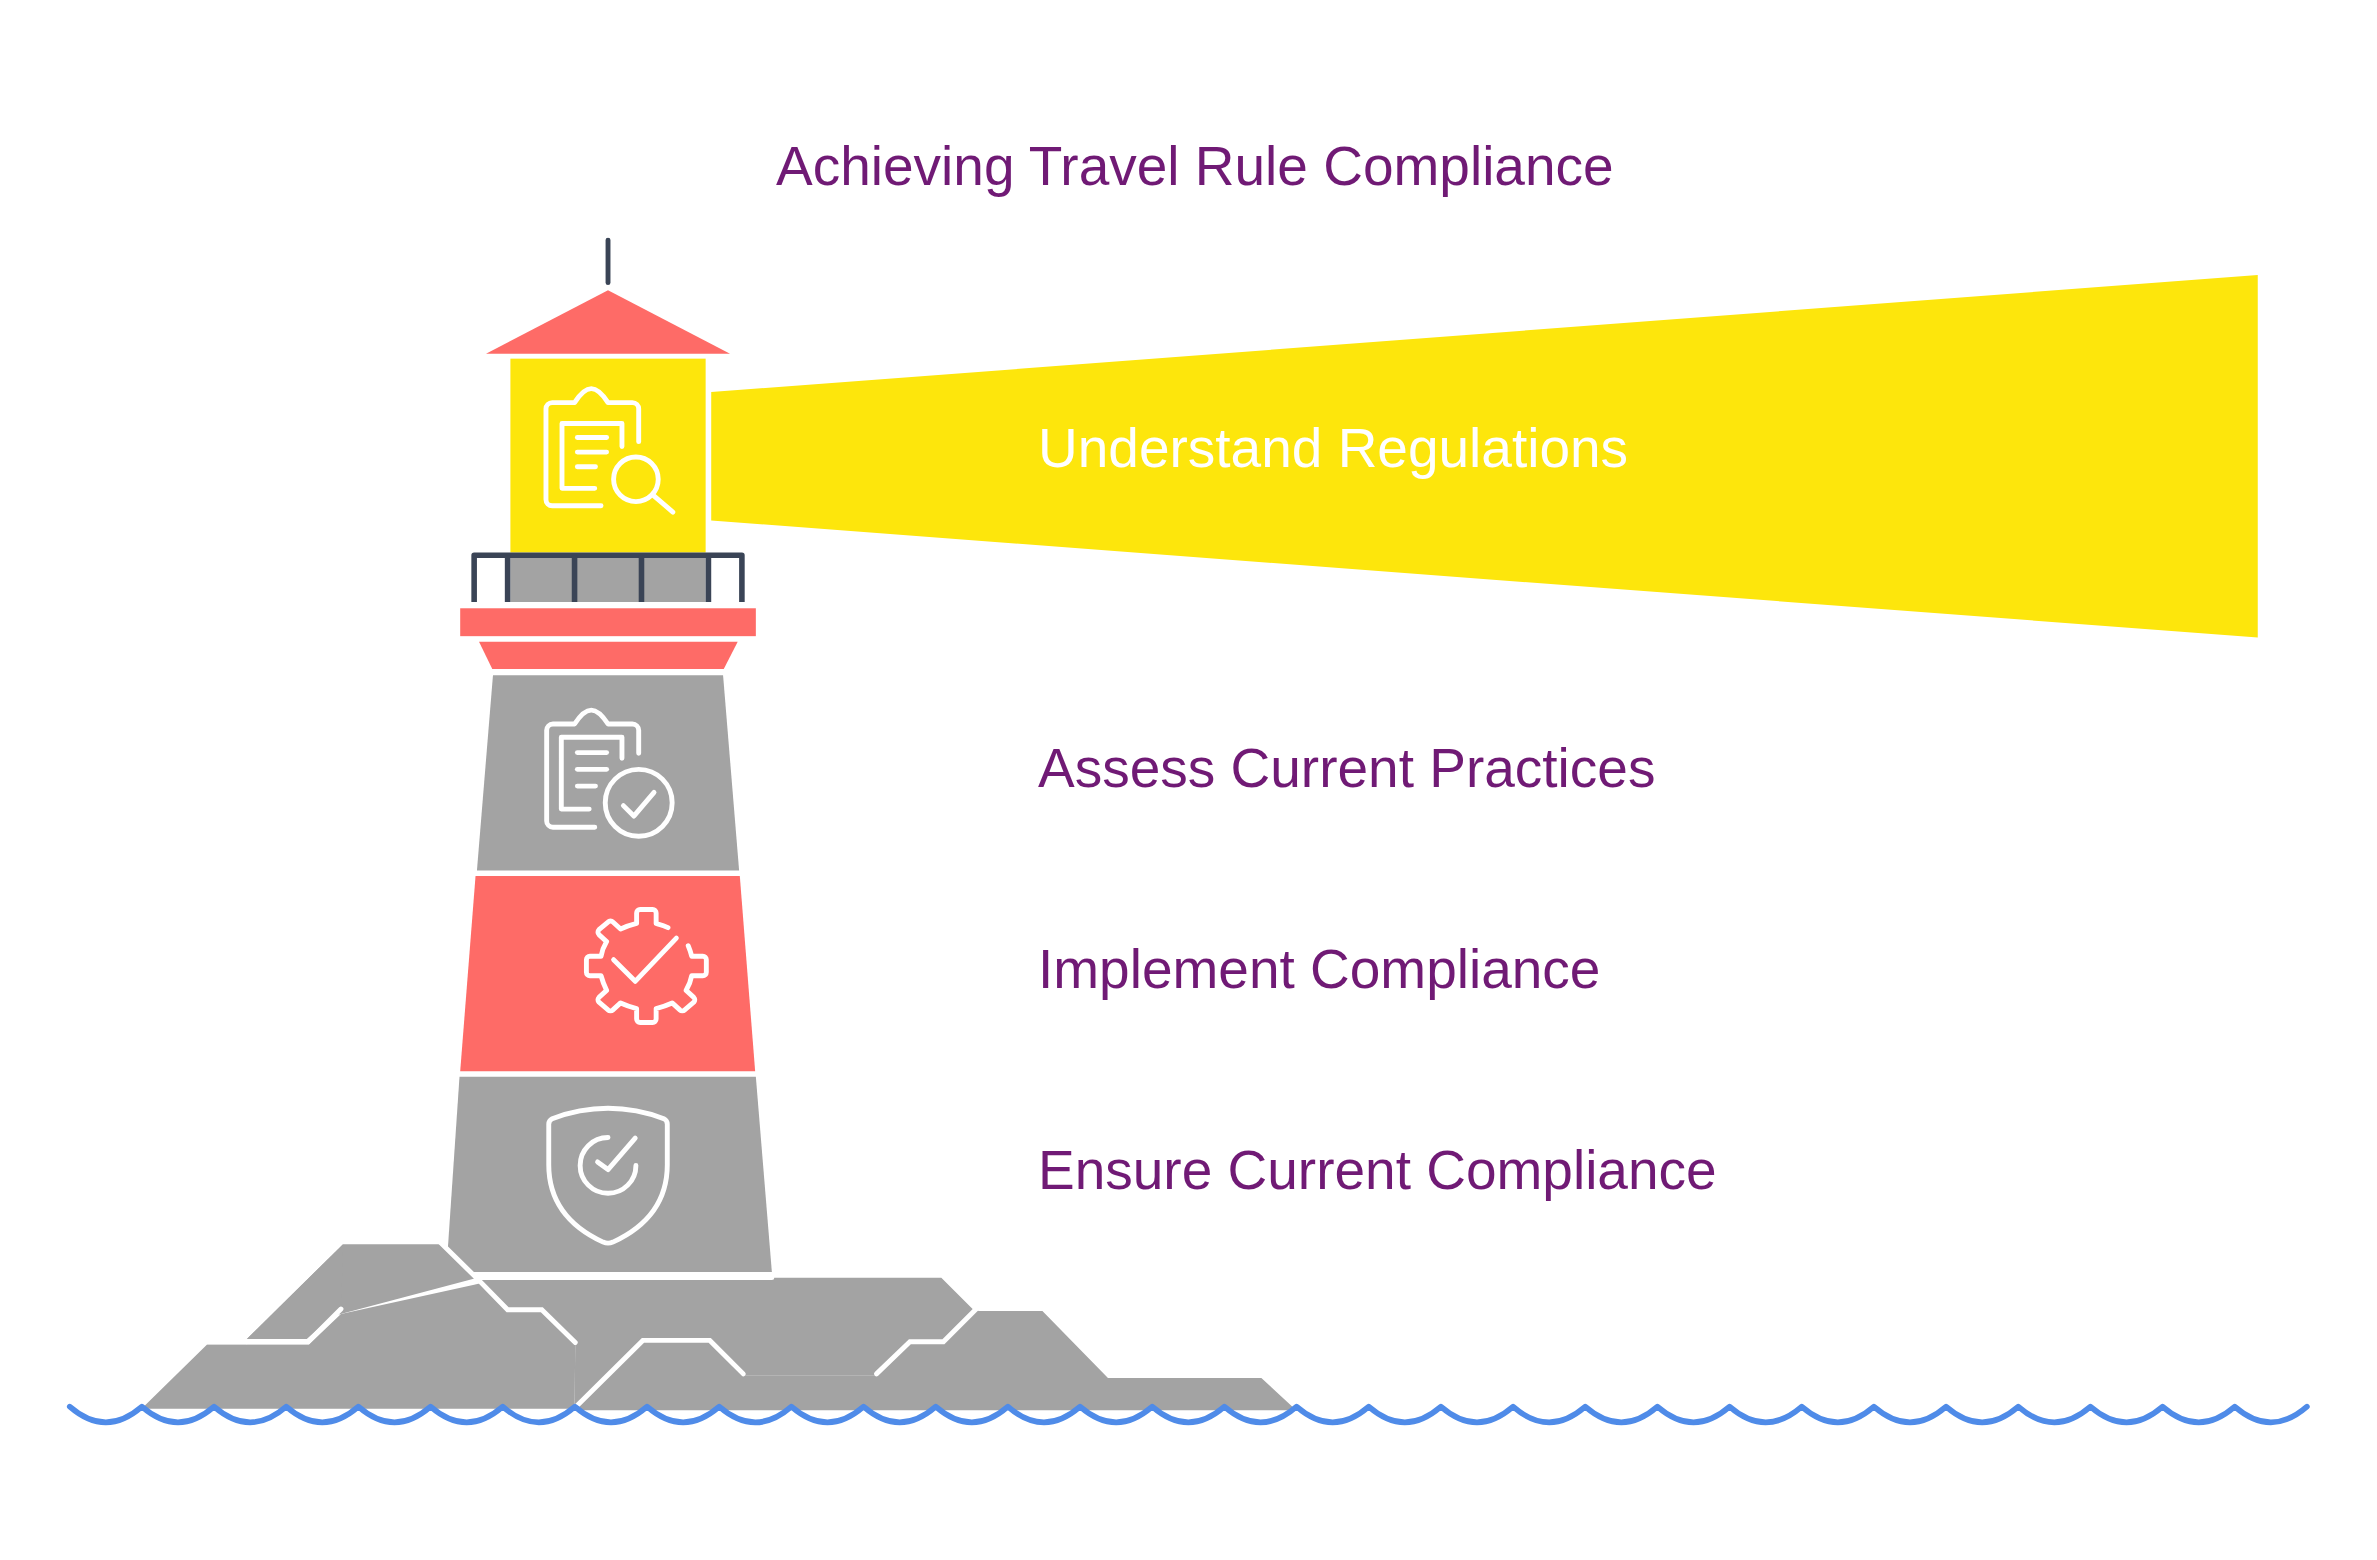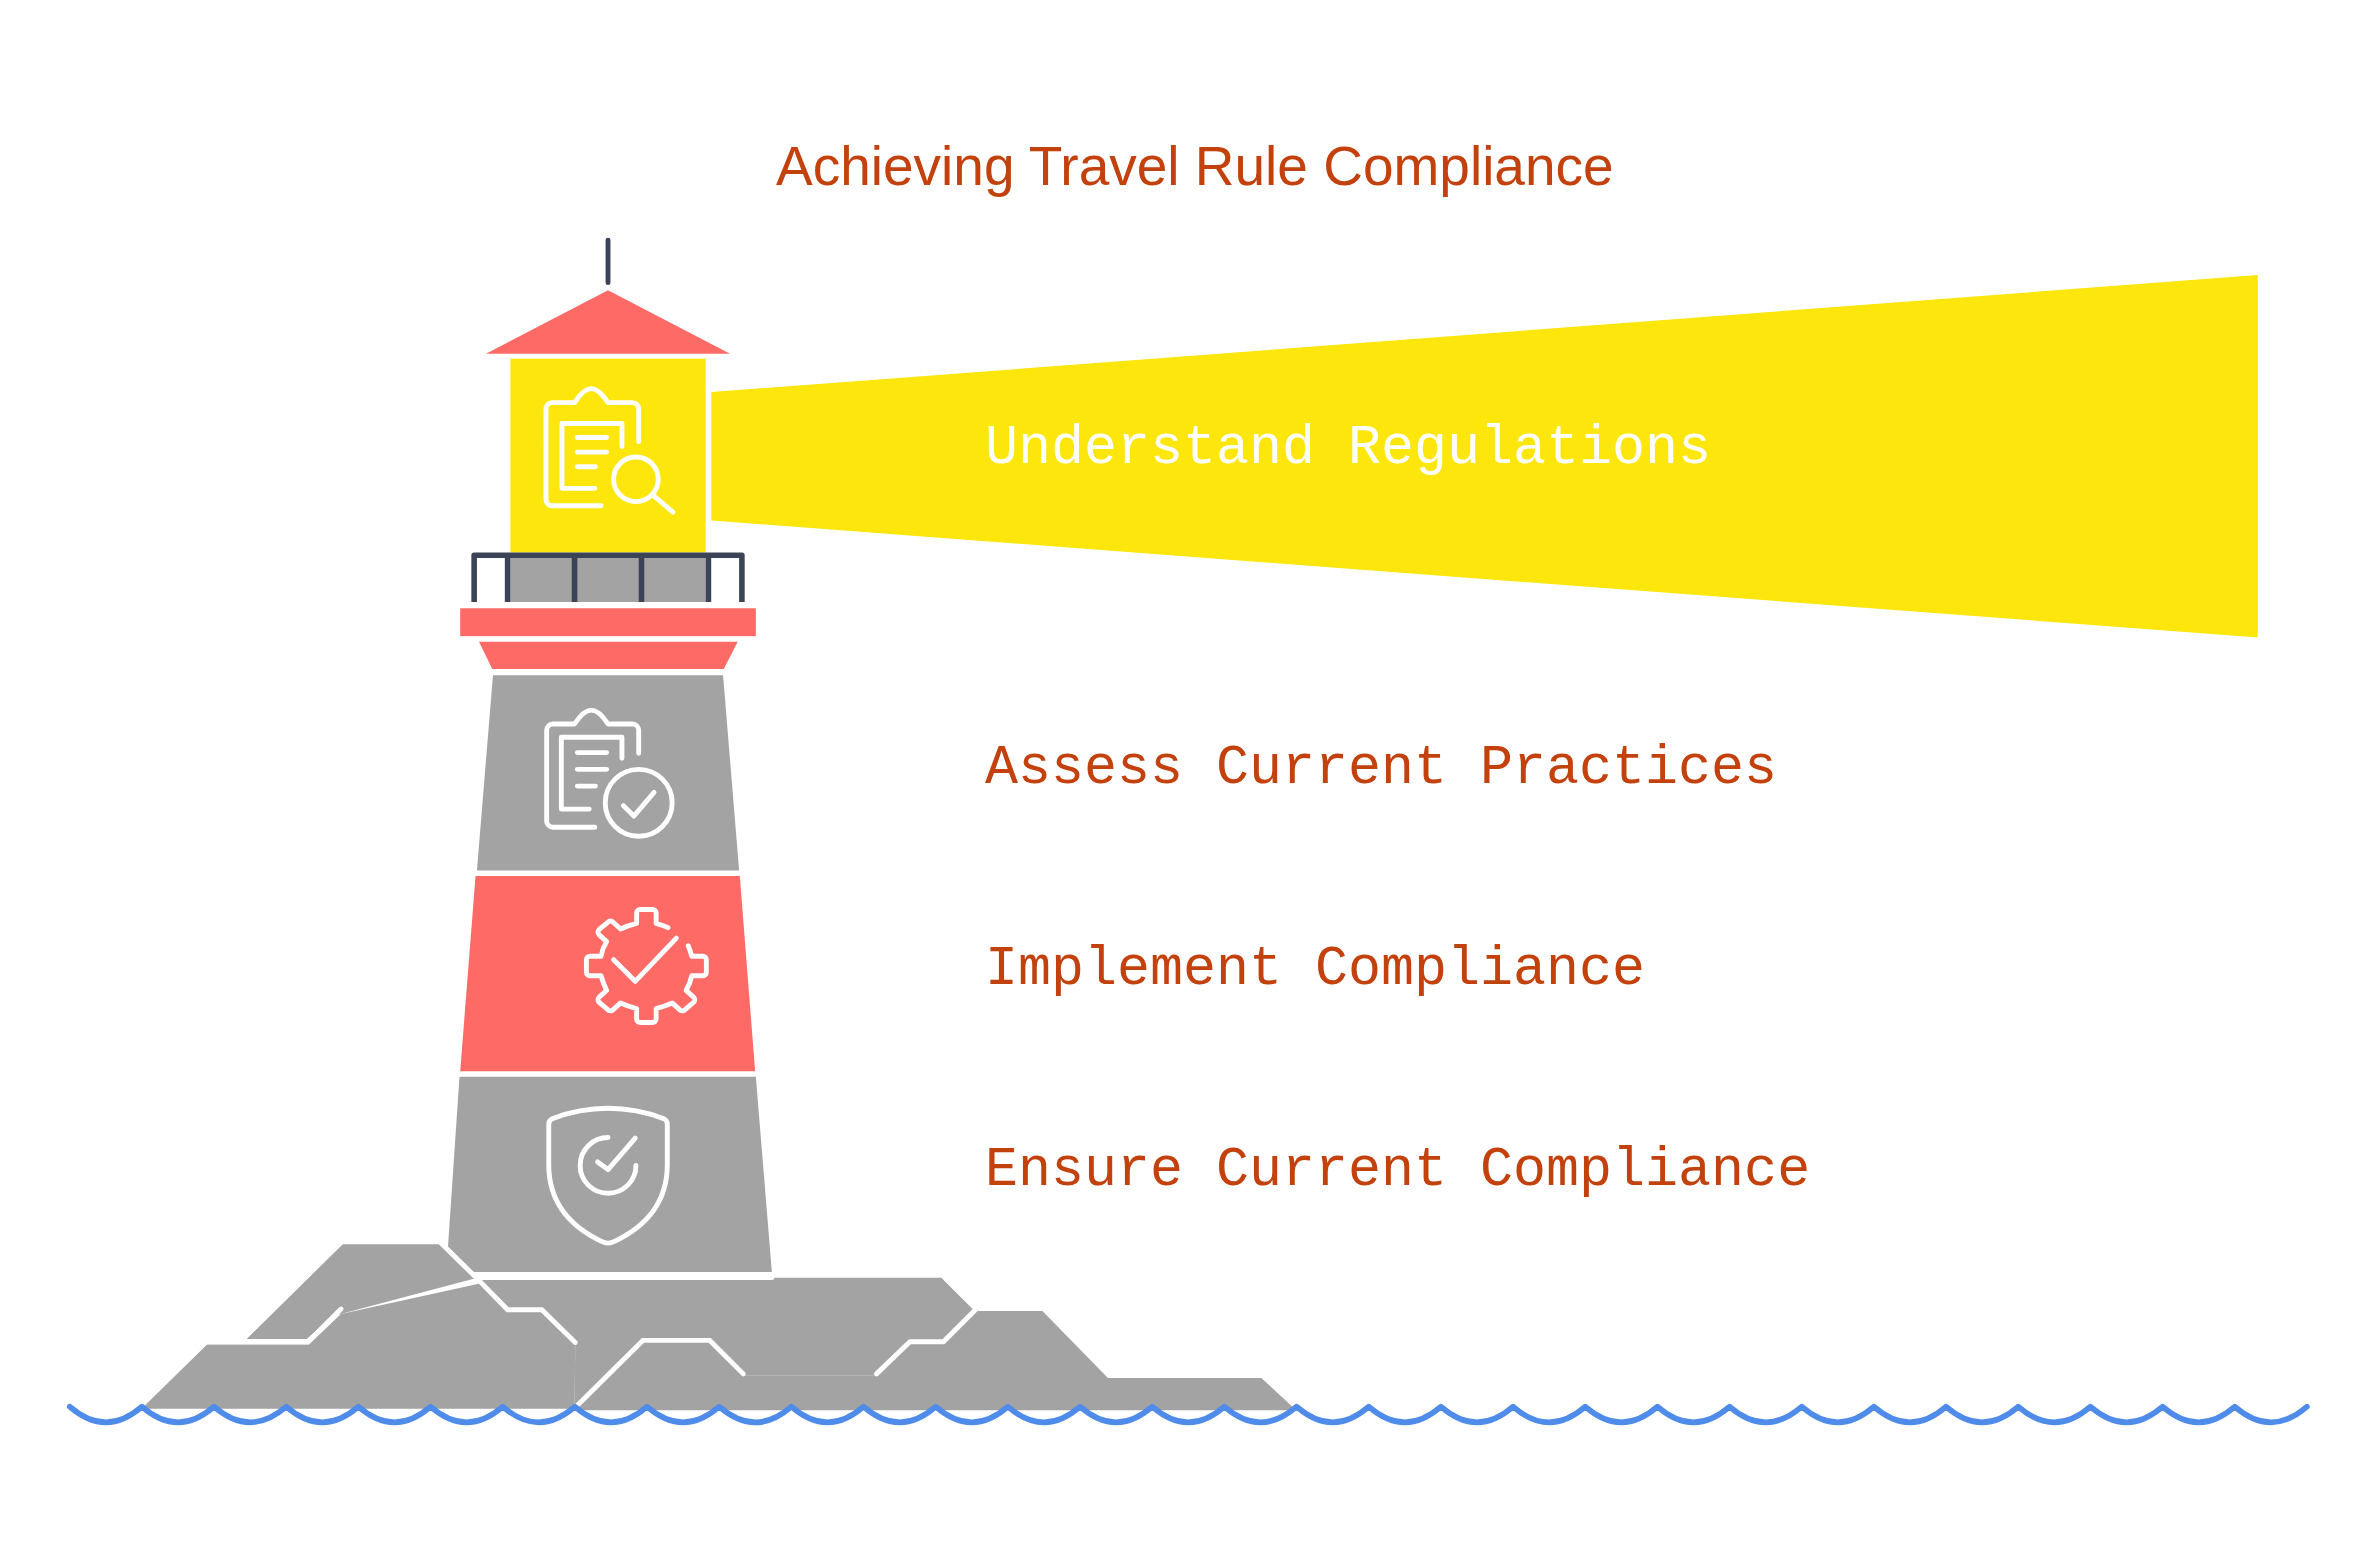--- a/index.html
+++ b/index.html
@@ -1,20 +1,20 @@
 <!DOCTYPE html>
 <html style="font-size:11px"><head>
 <meta charset="utf-8">
 <style>
   html, body { margin: 0; padding: 0; background: #ffffff; }
   body { width: 2377px; height: 1561px; position: relative; overflow: hidden; font-family: "Liberation Sans", sans-serif; }
   #art { position: absolute; left: 0; top: 0; }
-  .label { position: absolute; font-family: "Liberation Sans", sans-serif; font-size: 55px; line-height: 1; white-space: nowrap; color: #c2410c; }
+  .label { position: absolute; font-family: "Liberation Sans", sans-serif; font-size: 55px; line-height: 1; white-space: nowrap; color: #701a75; }
   .title { left: 776px; top: 139px; }
-  .step { left: 985px; font-family: Liberation Mono, monospace; }
+  .step { left: 1038px; }
   .step.s1 { top: 421px; color: #ffffff; }
   .step.s2 { top: 741px; }
   .step.s3 { top: 942px; }
   .step.s4 { top: 1143px; }
 </style>
 </head>
 <body>
 
 <svg id="art" width="2377" height="1561" viewBox="0 0 3409 2238" xmlns="http://www.w3.org/2000/svg">
 

